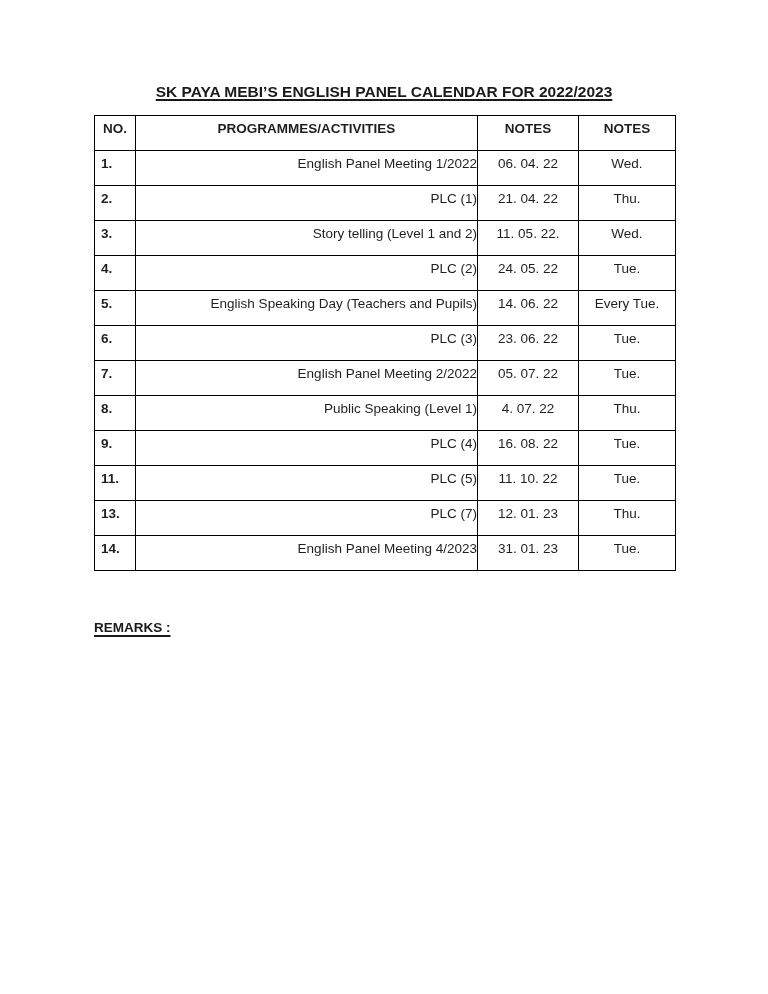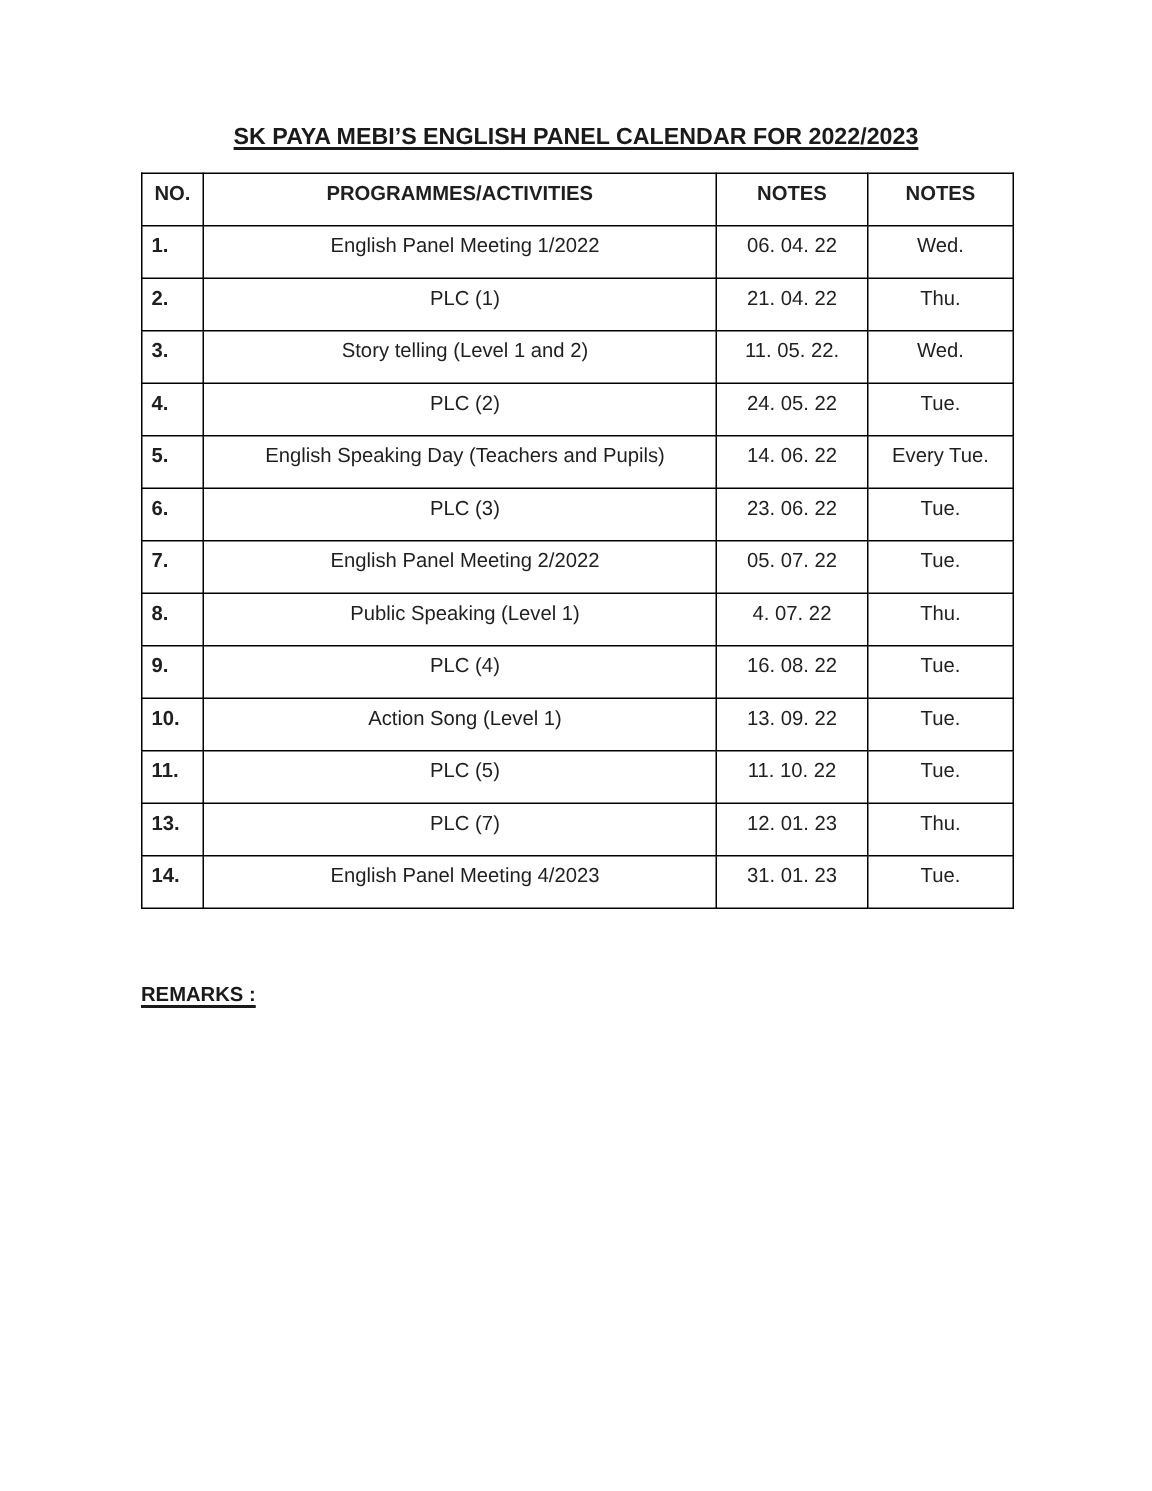--- a/index.html
+++ b/index.html
@@ -51,21 +51,21 @@
   table.calendar th {
     font-weight: bold;
     text-align: center;
   }
   td.col-no {
     font-weight: bold;
     text-align: left;
     padding-left: 6px;
   }
   td.col-activity {
-    text-align: center;
+    text-align: right;
     padding-left: 7px;
   }
   td.col-date, td.col-note {
     text-align: center;
   }
   .remarks {
     margin: 49px 0 0 94px;
     font-size: 13.5px;
     font-weight: bold;
     color: #1a1a1a;
@@ -149,26 +149,20 @@
           <td class="col-date">4. 07. 22</td>
           <td class="col-note">Thu.</td>
         </tr>
         <tr>
           <td class="col-no">9.</td>
           <td class="col-activity">PLC (4)</td>
           <td class="col-date">16. 08. 22</td>
           <td class="col-note">Tue.</td>
         </tr>
         <tr>
-          <td class="col-no">10.</td>
-          <td class="col-activity">Action Song (Level 1)</td>
-          <td class="col-date">13. 09. 22</td>
-          <td class="col-note">Tue.</td>
-        </tr>
-        <tr>
           <td class="col-no">11.</td>
           <td class="col-activity">PLC (5)</td>
           <td class="col-date">11. 10. 22</td>
           <td class="col-note">Tue.</td>
         </tr>
         <tr>
           <td class="col-no">13.</td>
           <td class="col-activity">PLC (7)</td>
           <td class="col-date">12. 01. 23</td>
           <td class="col-note">Thu.</td>

